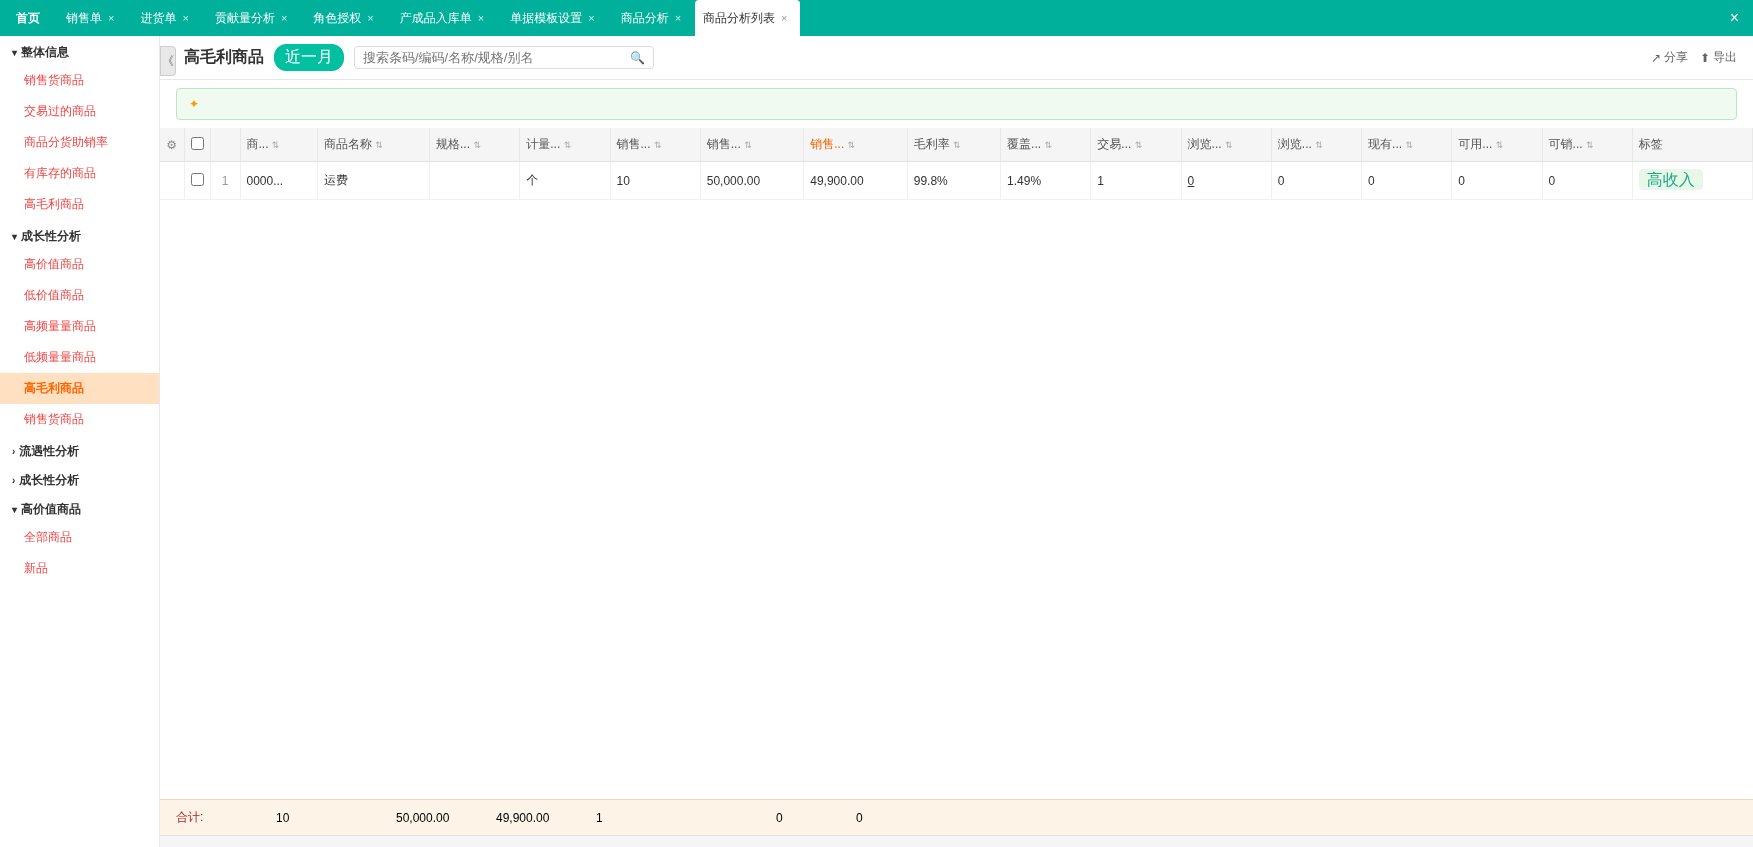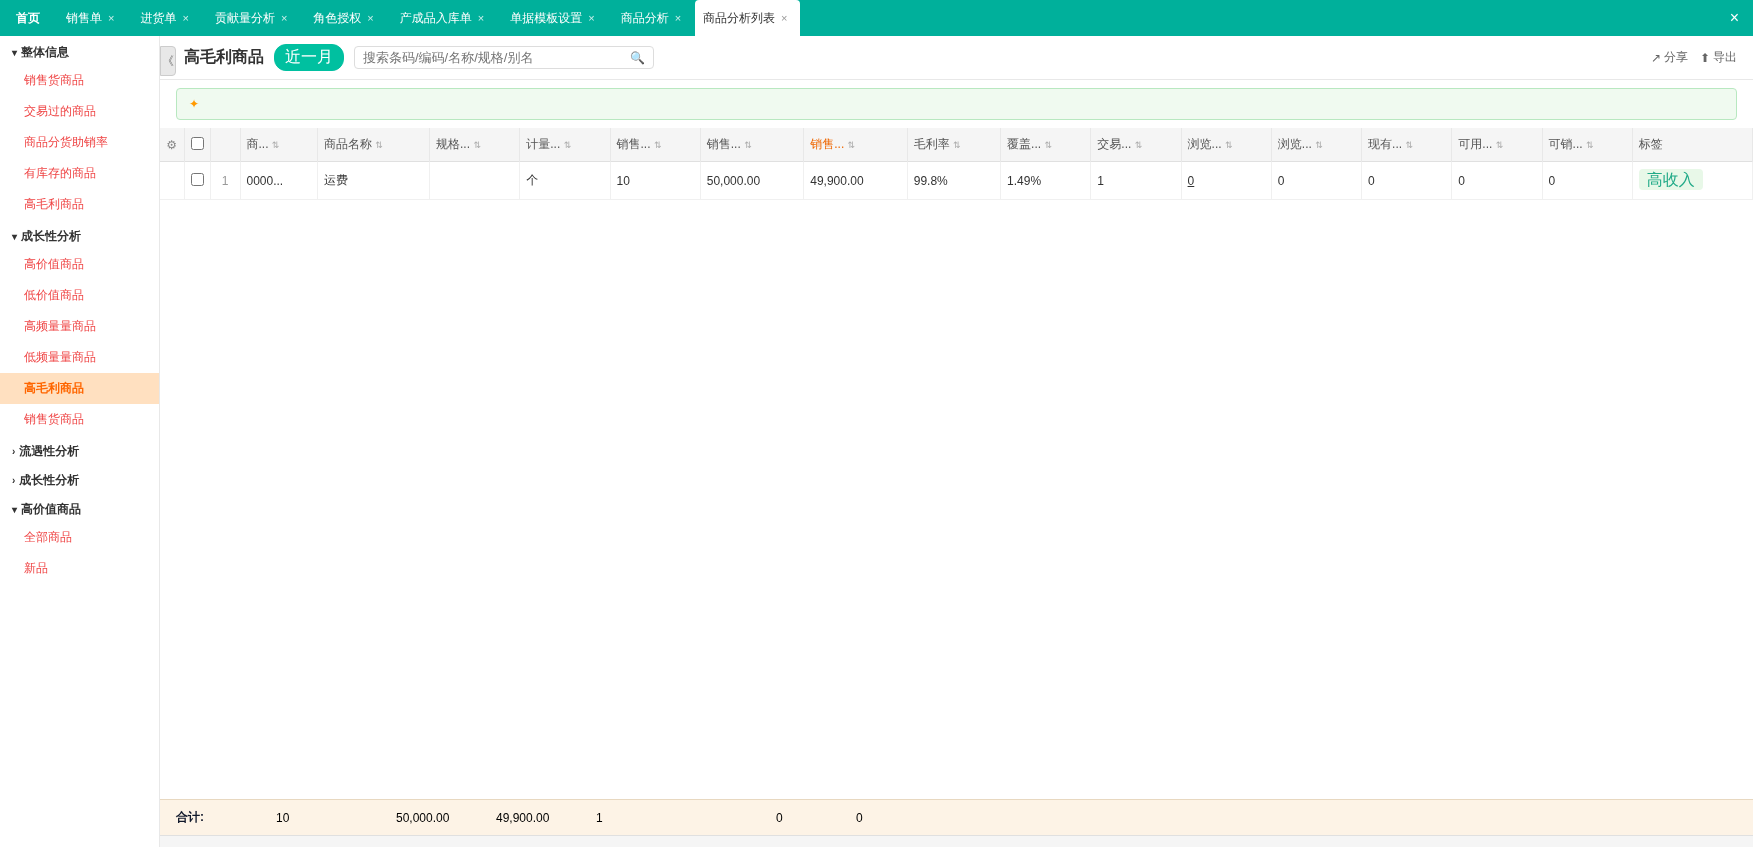--- a/index.html
+++ b/index.html
@@ -234,22 +234,22 @@
       background: #fdf3e6;
       border-top: 1px solid #e8d8c0;
       padding: 8px 16px;
       display: flex;
       align-items: center;
       gap: 0;
       min-height: 36px;
     }
     .footer-label {
       width: 100px;
-      color: #0f172a;
-      font-weight: bold;
+      color: #b91c1c;
+      font-weight: normal;
     }
     .footer-cells {
       display: flex;
       flex: 1;
       gap: 0;
     }
 
     
     .scrollbar-area {
       height: 12px;

